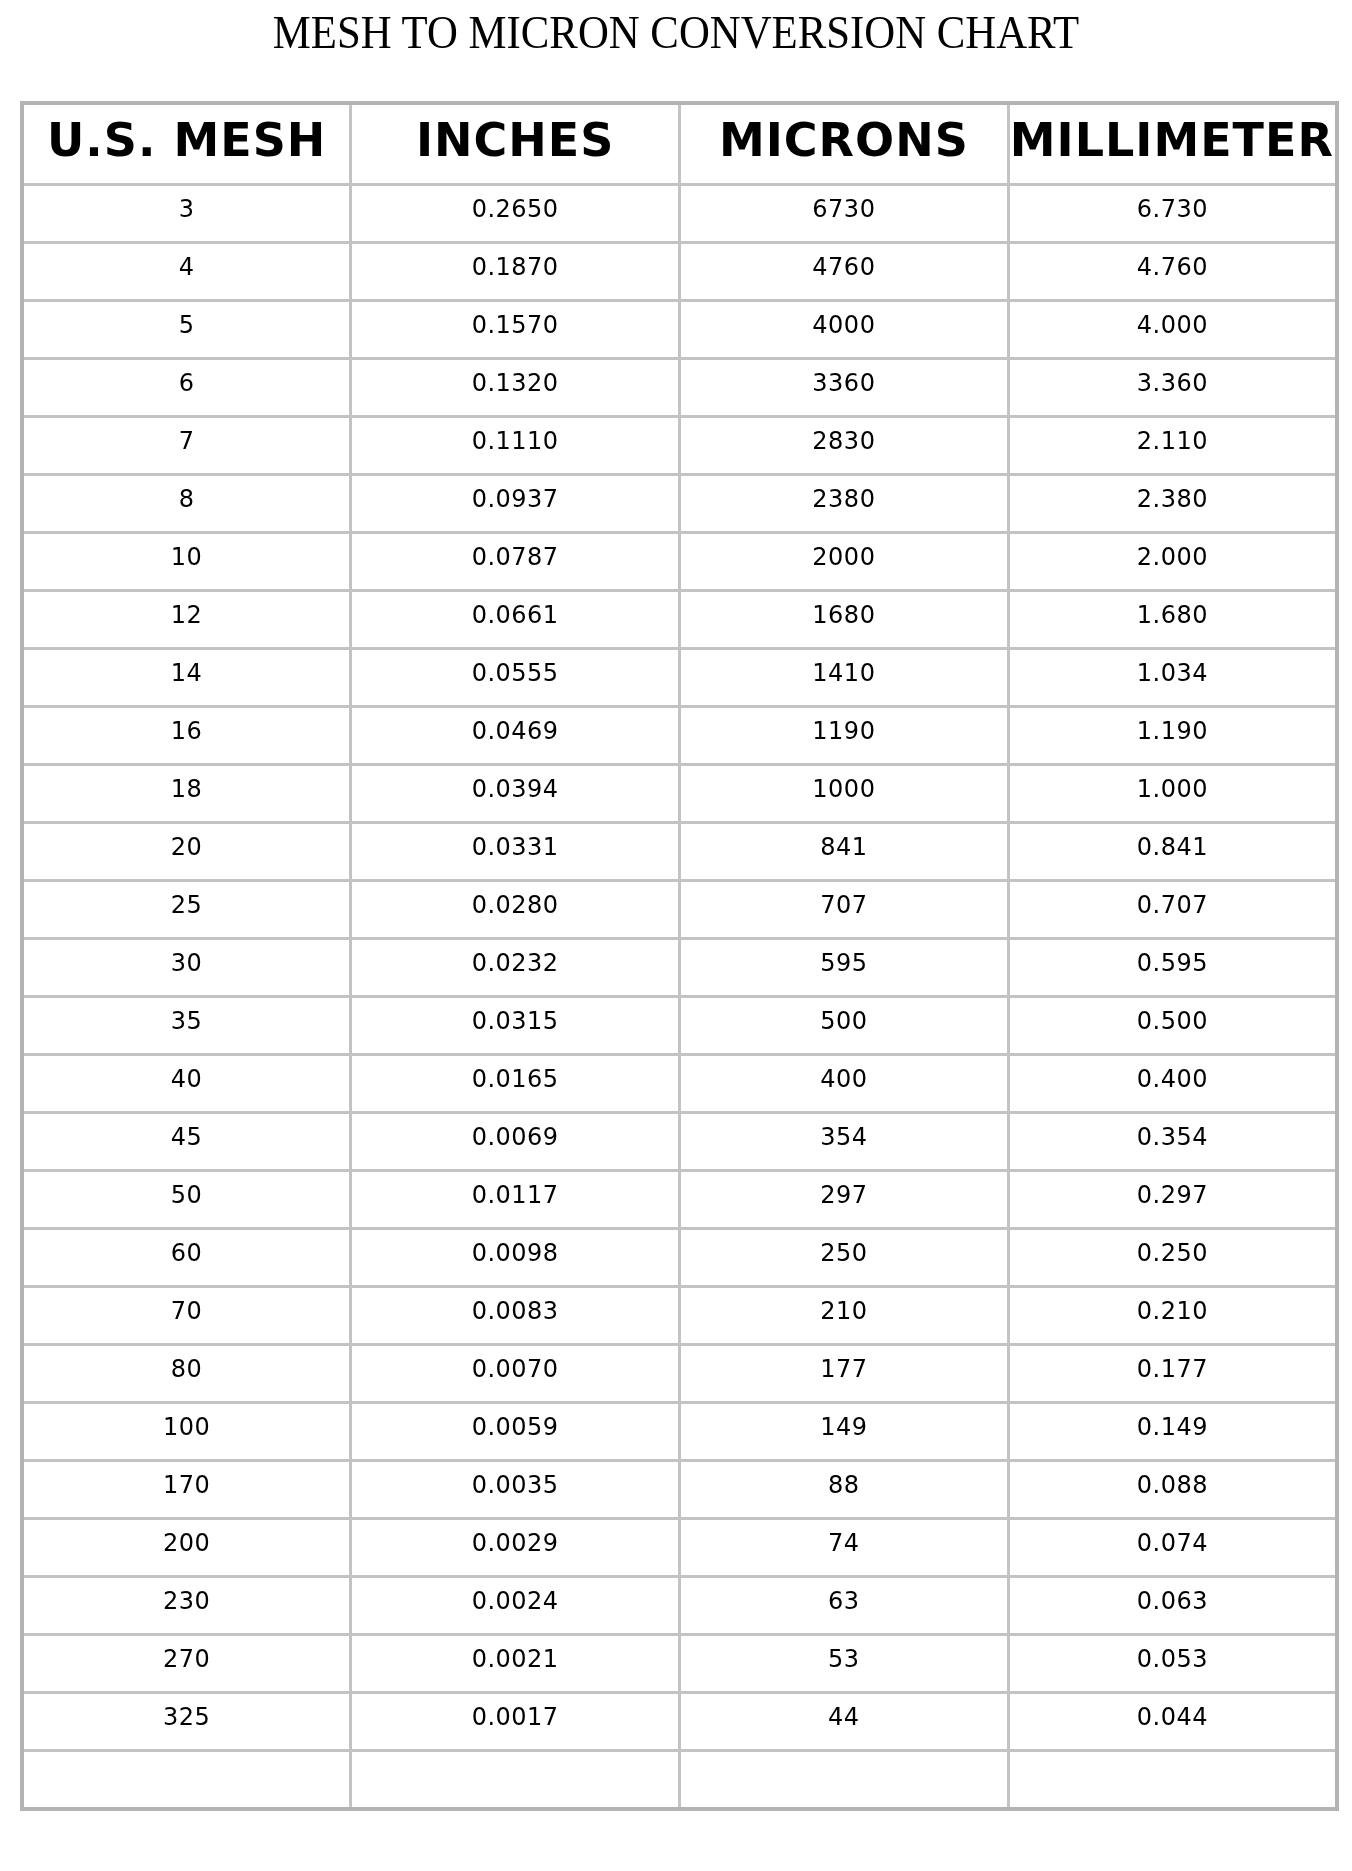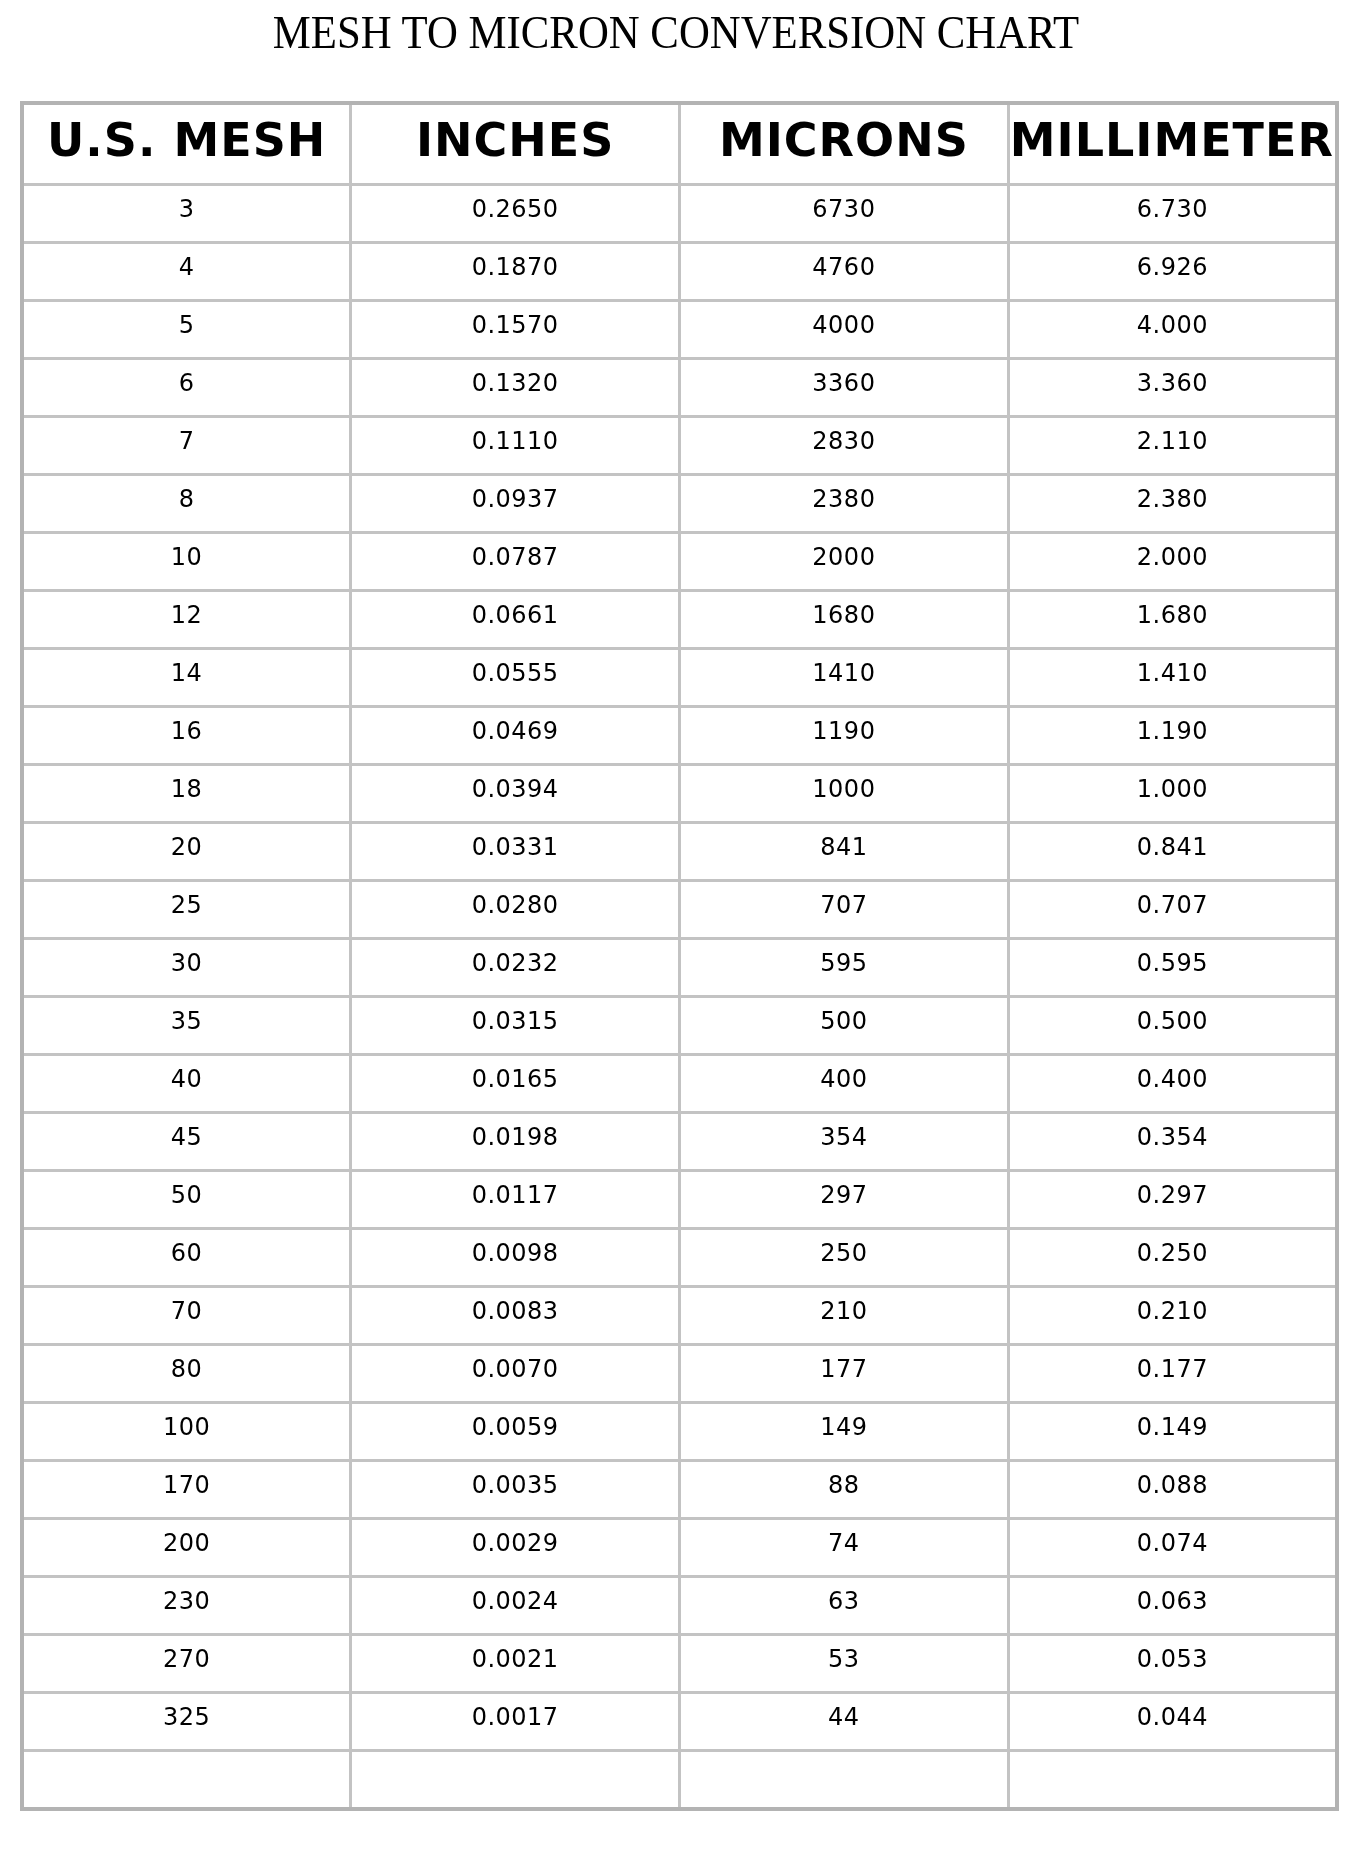--- a/index.html
+++ b/index.html
@@ -92,21 +92,21 @@
         <tr>
           <td>3</td>
           <td>0.2650</td>
           <td>6730</td>
           <td>6.730</td>
         </tr>
         <tr>
           <td>4</td>
           <td>0.1870</td>
           <td>4760</td>
-          <td>6.926</td>
+          <td>4.760</td>
         </tr>
         <tr>
           <td>5</td>
           <td>0.1570</td>
           <td>4000</td>
           <td>4.000</td>
         </tr>
         <tr>
           <td>6</td>
           <td>0.1320</td>
@@ -134,21 +134,21 @@
         <tr>
           <td>12</td>
           <td>0.0661</td>
           <td>1680</td>
           <td>1.680</td>
         </tr>
         <tr>
           <td>14</td>
           <td>0.0555</td>
           <td>1410</td>
-          <td>1.410</td>
+          <td>1.034</td>
         </tr>
         <tr>
           <td>16</td>
           <td>0.0469</td>
           <td>1190</td>
           <td>1.190</td>
         </tr>
         <tr>
           <td>18</td>
           <td>0.0394</td>
@@ -180,21 +180,21 @@
           <td>0.500</td>
         </tr>
         <tr>
           <td>40</td>
           <td>0.0165</td>
           <td>400</td>
           <td>0.400</td>
         </tr>
         <tr>
           <td>45</td>
-          <td>0.0198</td>
+          <td>0.0069</td>
           <td>354</td>
           <td>0.354</td>
         </tr>
         <tr>
           <td>50</td>
           <td>0.0117</td>
           <td>297</td>
           <td>0.297</td>
         </tr>
         <tr>

